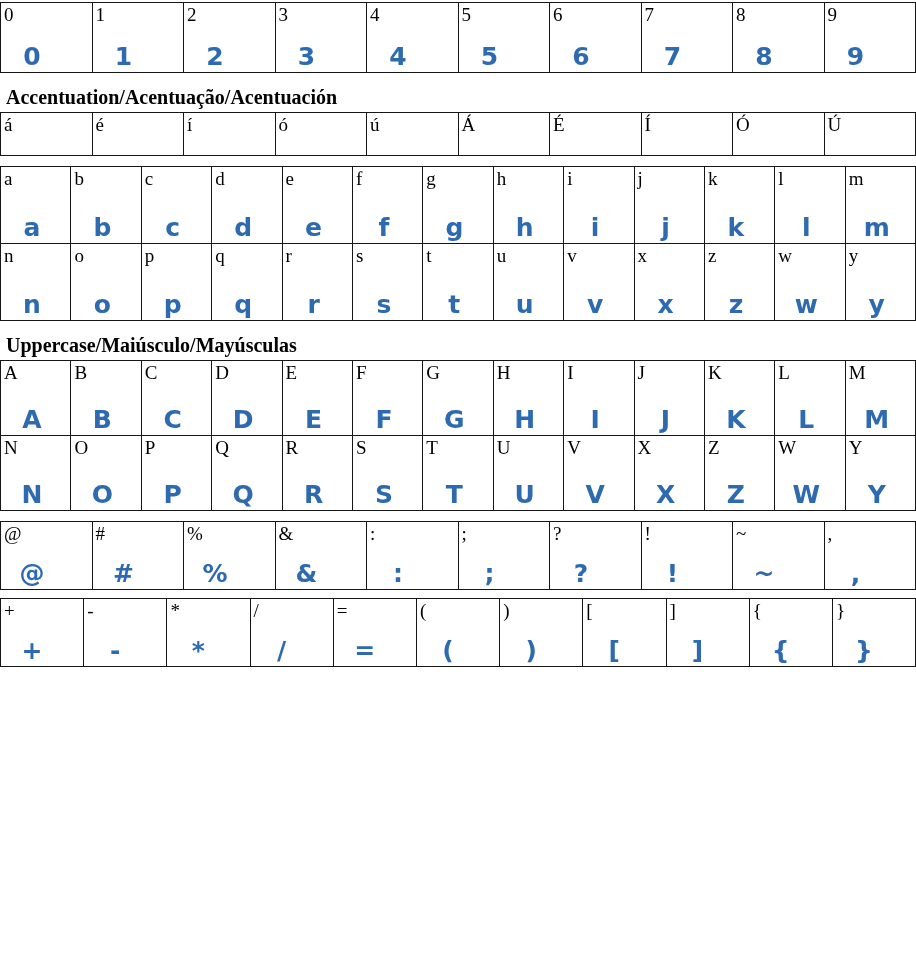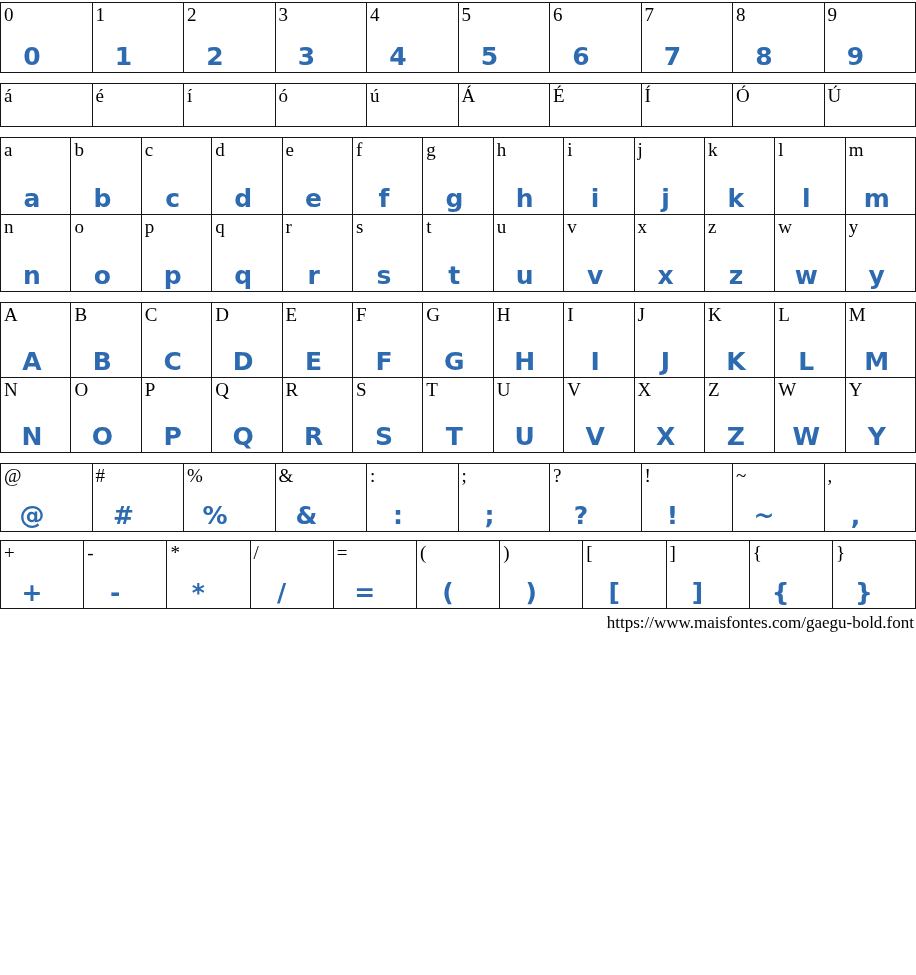--- a/index.html
+++ b/index.html
@@ -129,20 +129,21 @@
               <span class="preview" style="color: rgb(45, 106, 176);">8</span>
             </div>
             <div class="cell">
               <span class="ref">9</span>
               <span class="preview" style="color: rgb(45, 106, 176);">9</span>
             </div>
           </div>
         </div>
       </div>
       <div class="section sec-accentuation">
+        <h2 class="section-title">Accentuation/Acentuação/Acentuación</h2>
         <div class="tbl">
           <div class="row">
             <div class="cell">
               <span class="ref">á</span>
               <span class="preview" style="color: rgb(45, 106, 176);"></span>
             </div>
             <div class="cell">
               <span class="ref">é</span>
               <span class="preview" style="color: rgb(45, 106, 176);"></span>
             </div>
@@ -287,20 +288,21 @@
               <span class="preview" style="color: rgb(45, 106, 176);">w</span>
             </div>
             <div class="cell">
               <span class="ref">y</span>
               <span class="preview" style="color: rgb(45, 106, 176);">y</span>
             </div>
           </div>
         </div>
       </div>
       <div class="section sec-uppercase">
+        <h2 class="section-title">Uppercase/Maiúsculo/Mayúsculas</h2>
         <div class="tbl">
           <div class="row">
             <div class="cell">
               <span class="ref">A</span>
               <span class="preview" style="color: rgb(45, 106, 176);">A</span>
             </div>
             <div class="cell">
               <span class="ref">B</span>
               <span class="preview" style="color: rgb(45, 106, 176);">B</span>
             </div>
@@ -493,14 +495,13 @@
               <span class="preview" style="color: rgb(45, 106, 176);">{</span>
             </div>
             <div class="cell">
               <span class="ref">}</span>
               <span class="preview" style="color: rgb(45, 106, 176);">}</span>
             </div>
           </div>
         </div>
       </div>
     </div>
-  <div class="footer">https://www.maisfontes.com/gaegu-bold.font</div>
 </div>
 
 </body></html>

